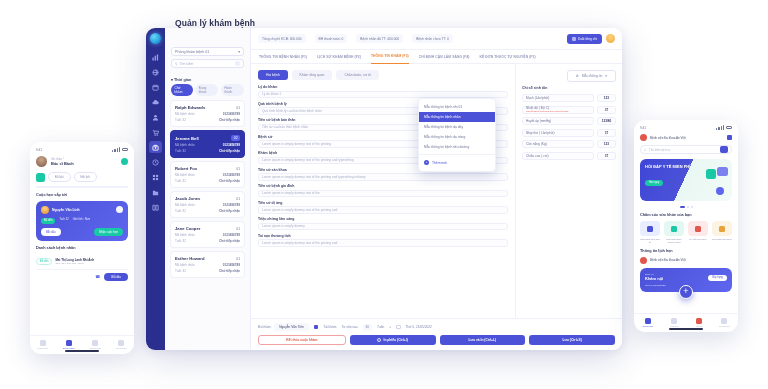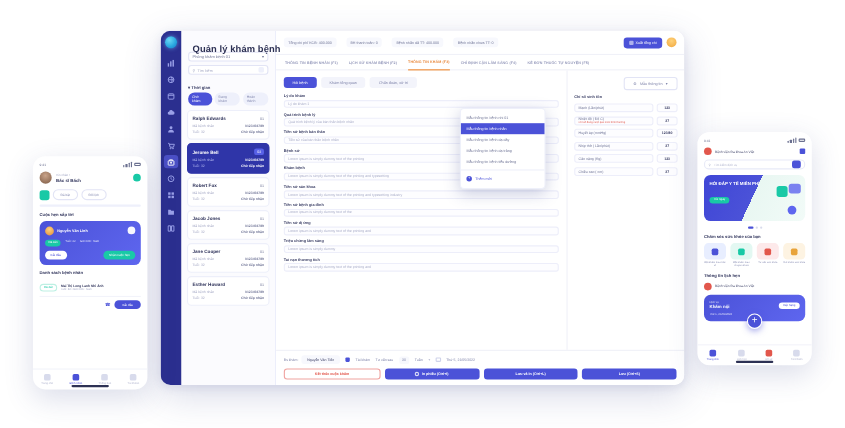--- a/index.html
+++ b/index.html
@@ -24,21 +24,21 @@
      margin-bottom:4px; box-shadow:0 0 4px rgba(120,200,255,.6);}
   .sbi { width:13px; height:12px; border-radius:3px; display:flex;
      align-items:center; justify-content:center; color:#9aa0e8; }
   .sbi svg { width:7px; height:7px; display:block; }
   .sbi.on { background:#4a4fc4; color:#fff; }
 
   
   .plist { width:86px; background:#fbfbfe; border-right:1px solid #eceefb;
      display:flex; flex-direction:column; flex:0 0 86px; }
   .plist-head { padding:7px 6px 4px; }
-  .app-title { position:absolute; left:175px; top:39px; font-size:8.5px; color:#2d3154;
+  .app-title { position:absolute; left:175px; top:18px; font-size:8.5px; color:#2d3154;
      font-weight:700; letter-spacing:.1px; }
   .sel {
      height:9px; border:1px solid #e2e4f5; border-radius:3px; background:#fff;
      display:flex; align-items:center; justify-content:space-between;
      padding:0 3px; font-size:3.6px; color:#6f7496; margin-bottom:3px; }
   .srch { height:9px; border:1px solid #e2e4f5; border-radius:3px; background:#fff;
      display:flex; align-items:center; gap:2px; padding:0 3px; font-size:3.4px; color:#a7abc6;}
   .srch .sq { margin-left:auto; width:5px; height:5px; border-radius:1.5px; background:#eef0fb;}
   .grp { font-size:3.8px; color:#3d4167; font-weight:700; padding:5px 6px 2px; }
   .chips { display:flex; gap:2.5px; padding:0 6px 4px; }

